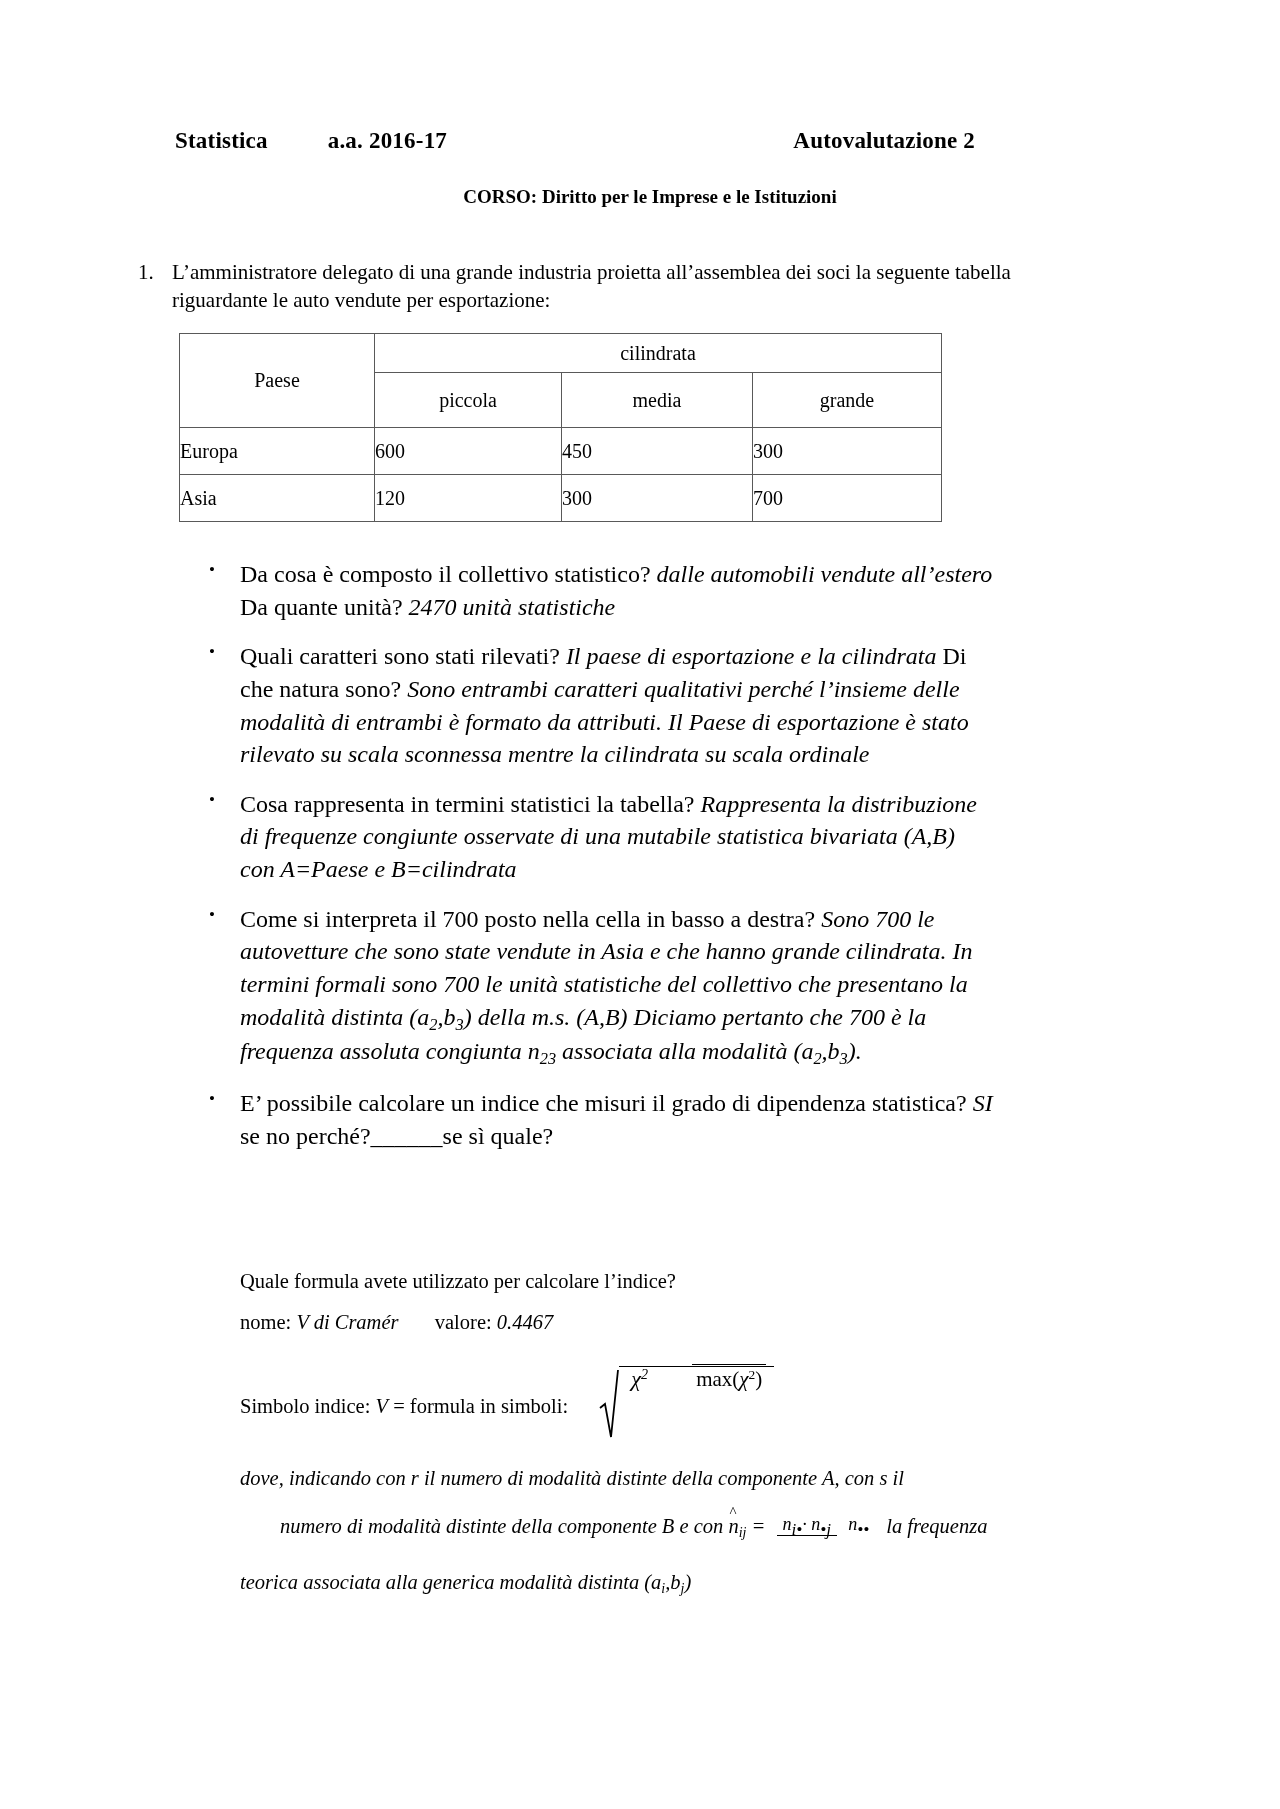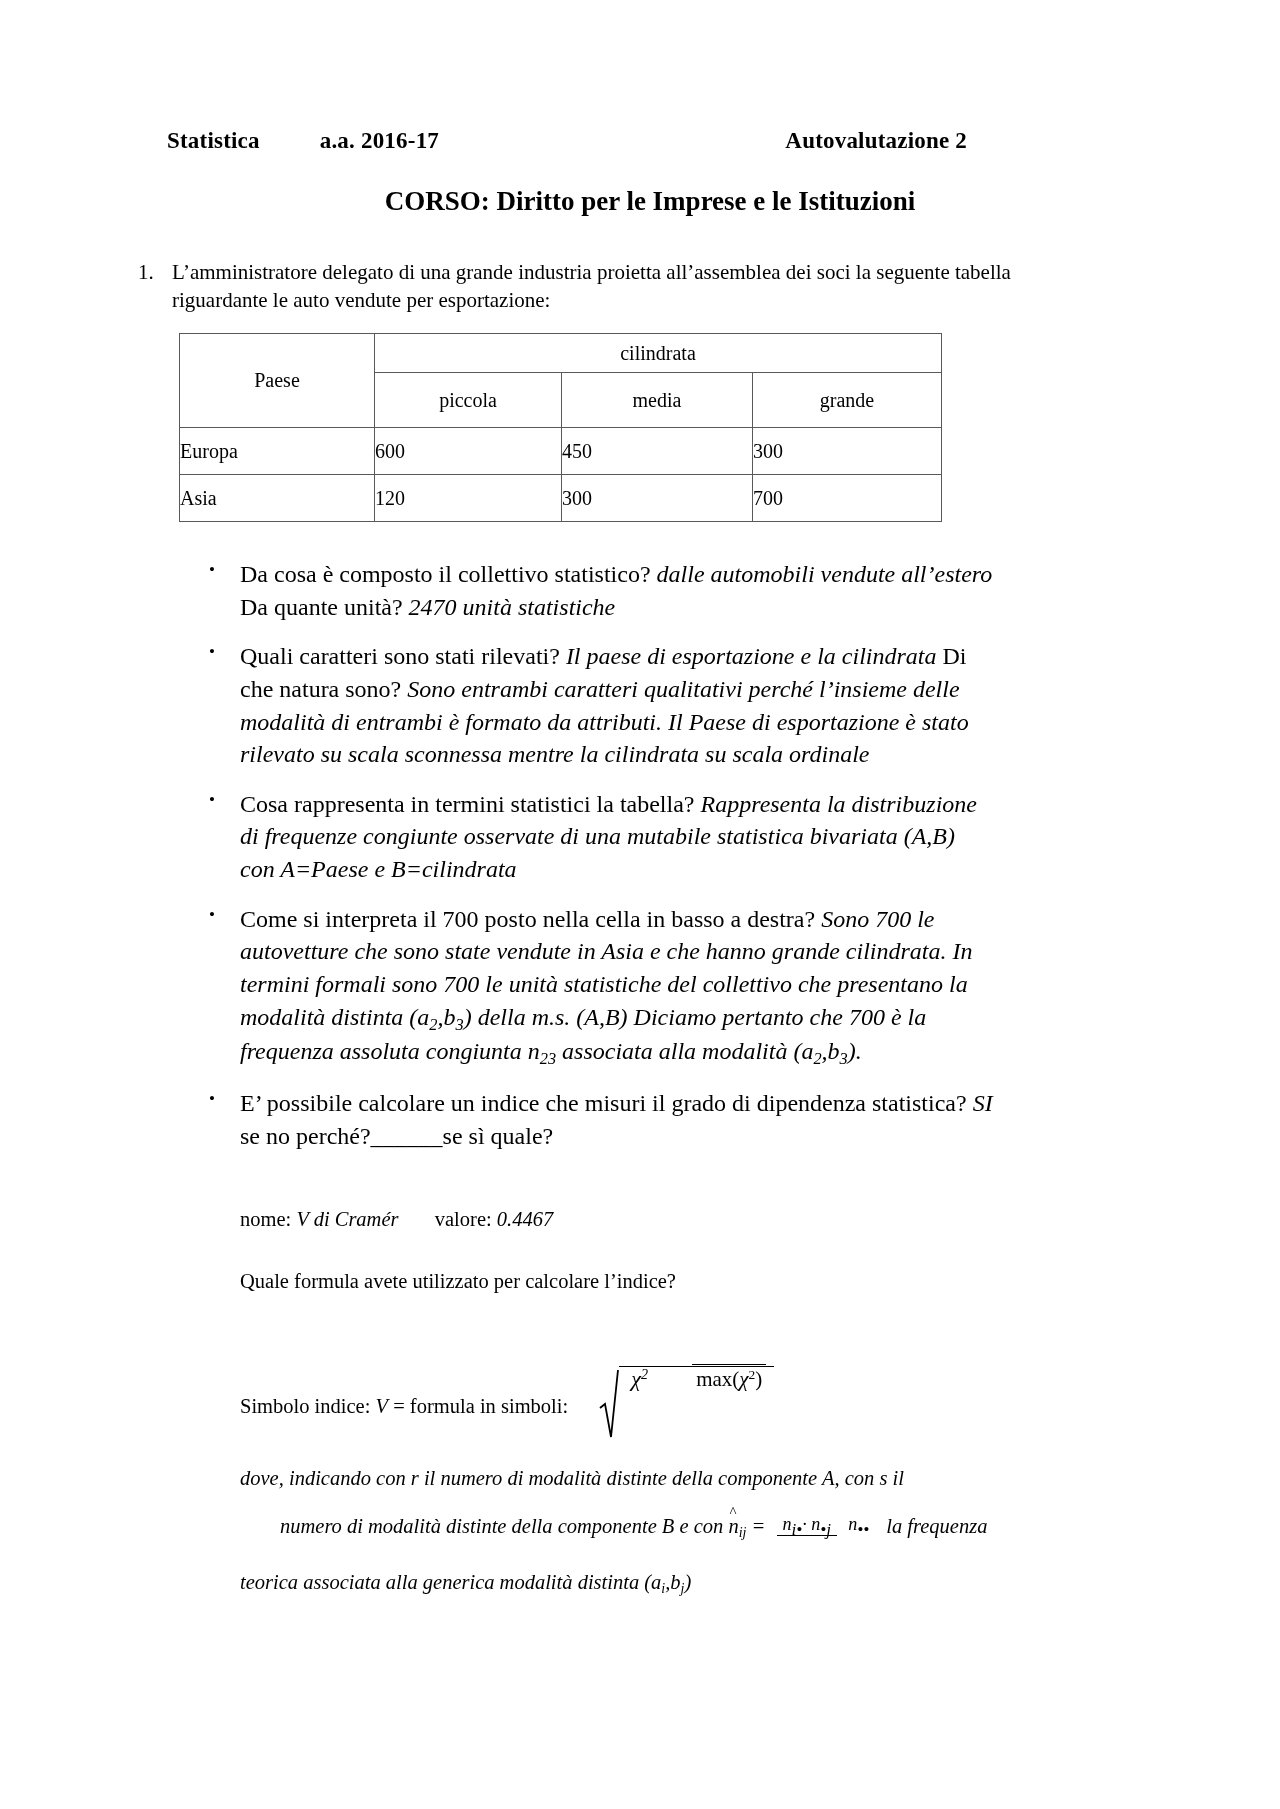--- a/index.html
+++ b/index.html
@@ -19,42 +19,42 @@
     position: relative;
     width: 1280px;
     height: 1809px;
     padding: 0;
     box-sizing: border-box;
   }
 
   
   .header-row {
     position: absolute;
-    left: 167px;
+    left: 175px;
     top: 128px;
     width: 800px;
     display: flex;
     justify-content: space-between;
     align-items: baseline;
     font-weight: bold;
     font-size: 23px;
     letter-spacing: 0.2px;
     text-align: center;
   }
   .header-row .h-mid { margin-left: 60px; }
   .header-row .h-right { margin-left: auto; }
 
   .course-line {
     position: absolute;
     left: 0;
     top: 186px;
     width: 1280px;
     text-align: center;
     font-weight: bold;
-    font-size: 27px;
+    font-size: 19px;
     padding-left: 20px;
     box-sizing: border-box;
   }
 
   
   .q-block {
     position: absolute;
     left: 138px;
     top: 259px;
     width: 900px;
@@ -129,21 +129,21 @@
     vertical-align: -0.28em;
   }
 
   
   .subsec {
     position: absolute;
     left: 240px;
     width: 790px;
     font-size: 20.5px;
   }
-  .nome-line  { top: 1208px; }
+  .nome-line  { top: 1311px; }
   .quale-line { top: 1270px; }
   .simb-line  { top: 1370px; }
   .gap-sm { display:inline-block; width: 26px; }
 
   
   .sqrt-box {
     display: inline-flex;
     align-items: stretch;
     vertical-align: middle;
     margin-left: 26px;

